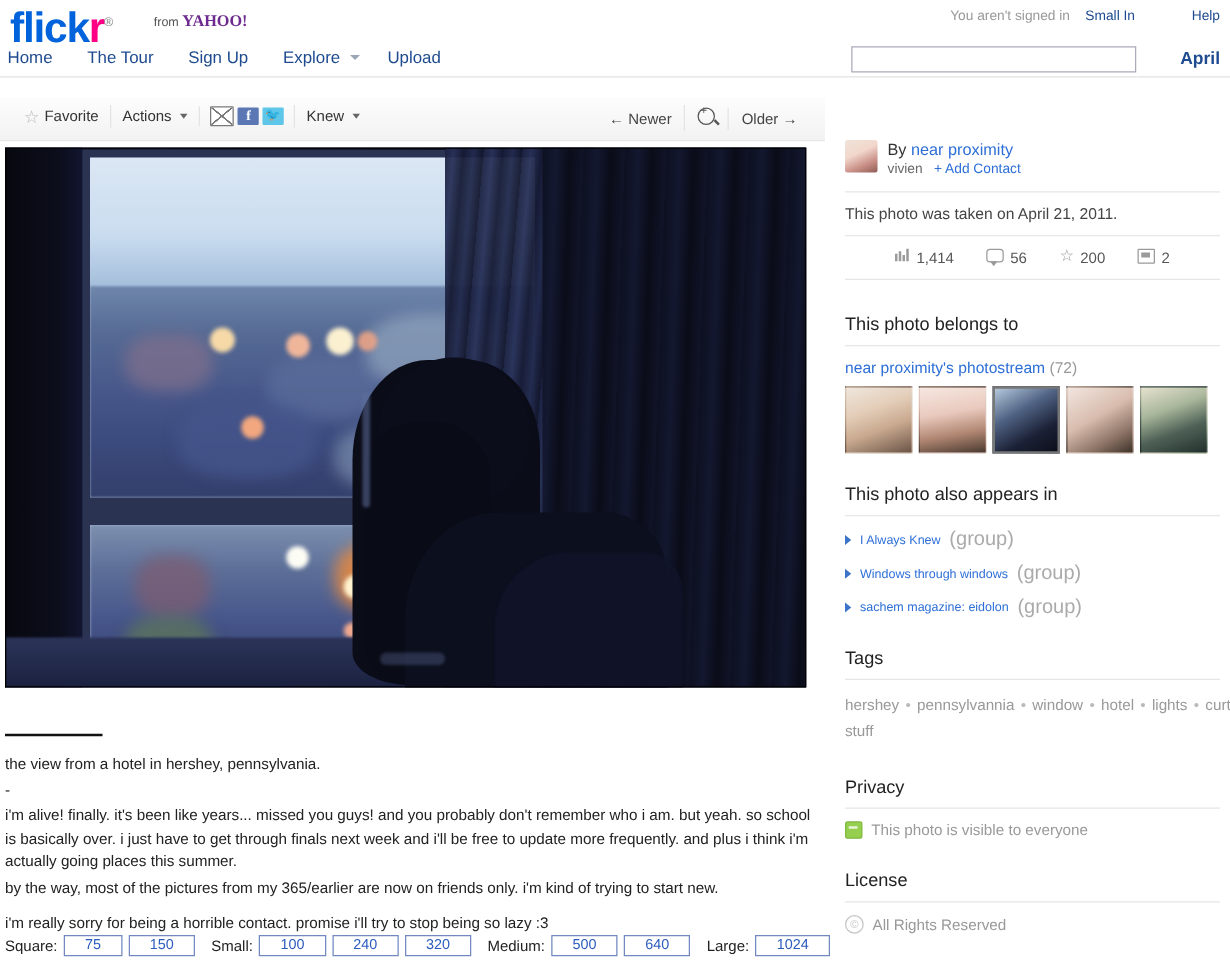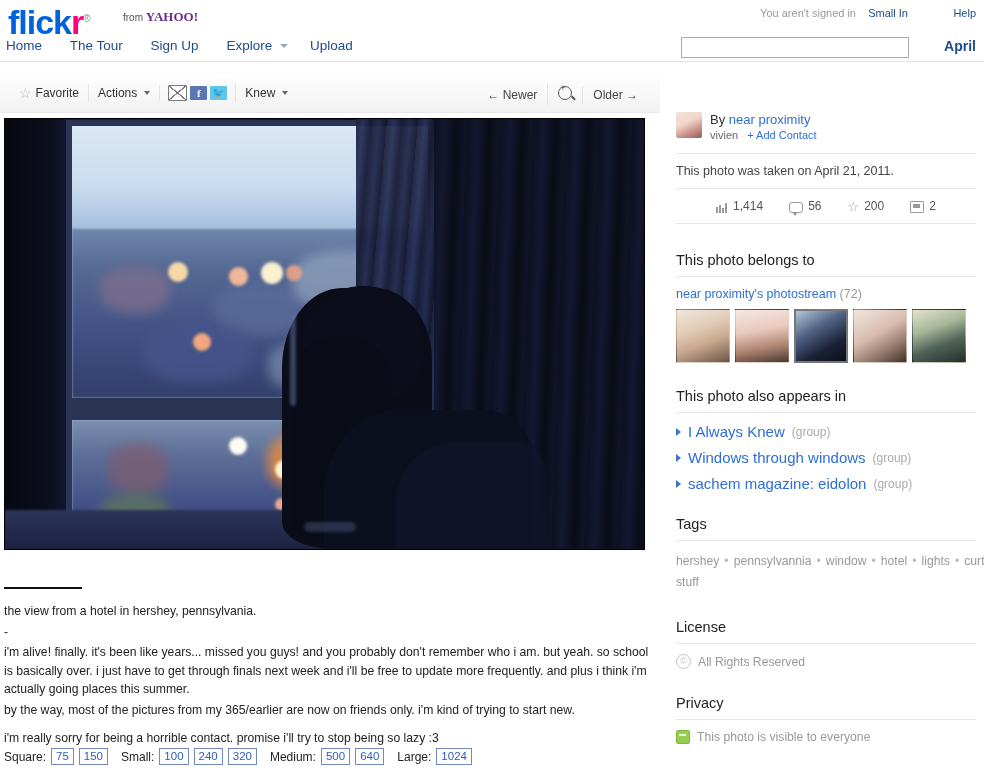--- a/index.html
+++ b/index.html
@@ -247,21 +247,21 @@
   
   .sizes {
     position:absolute; left:4px; top:748px;
     font-size: 12px; color:#222;
     display:flex; align-items:center; gap:5px;
   }
   .sizes .lbl { margin-left: 8px; }
   .sizes .lbl:first-child { margin-left: 0; }
   .sz {
     display:inline-block; border:1px solid #7189c0; color:#2d5dbe;
-    padding: 0px 4px; text-decoration:none; font-size: 11.5px; line-height:15px;
+    padding: 0px 16px; text-decoration:none; font-size: 11.5px; line-height:15px;
   }
 
   
   .side {
     position:absolute; left:676px; top:112px; width:300px;
     font-size: 12.5px; color:#333;
   }
   .side-sep { height:1px; background:#e6e6e6; margin: 10px 0; }
   .author { display:flex; gap:8px; align-items:flex-start; }
   .avatar {
@@ -270,21 +270,21 @@
   }
   .by { font-size: 13px; color:#333; line-height:16px; }
   .by a { color:#2d6fd6; text-decoration:none; }
   .subby { font-size: 11px; color:#666; line-height:15px; }
   .subby a { color:#2d6fd6; text-decoration:none; margin-left: 6px; }
   .taken { font-size: 12.5px; color:#444; }
   .stats {
     display:flex; justify-content:center; gap:26px;
     font-size: 12px; color:#555; align-items:center;
   }
-  .stat { display:inline-flex; align-items:flex-end; gap:5px; }
+  .stat { display:inline-flex; align-items:flex-start; gap:5px; }
   .i-bars {
     display:inline-block; width:12px; height:10px;
     background:
       linear-gradient(#9a9a9a,#9a9a9a) 0 4px/2px 6px no-repeat,
       linear-gradient(#9a9a9a,#9a9a9a) 3px 2px/2px 8px no-repeat,
       linear-gradient(#9a9a9a,#9a9a9a) 6px 5px/2px 5px no-repeat,
       linear-gradient(#9a9a9a,#9a9a9a) 9px 0px/2px 10px no-repeat;
   }
   .i-bubble {
     display:inline-block; width:12px; height:9px; border:1.3px solid #9a9a9a;
@@ -314,22 +314,22 @@
     width: 54px; height: 54px; background:#ccc; display:block;
     border: 1px solid rgba(0,0,0,.06); box-sizing:border-box;
   }
   .thumb.sel { outline:2px solid #777; outline-offset:-2px; border-color:transparent;}
   .groups { margin-top: 2px; }
   .grp { display:flex; align-items:center; gap:7px; margin: 9px 0; }
   .grp .arw {
     border-left: 5px solid #3b74c9; border-top:4px solid transparent;
     border-bottom:4px solid transparent; display:inline-block;
   }
-  .grp a { color:#2d6fd6; text-decoration:none; font-size: 15px; }
-  .grp .gt { color:#aaa; font-size: 12px; }
+  .grp a { color:#2d6fd6; text-decoration:none; font-size: 10px; }
+  .grp .gt { color:#aaa; font-size: 16px; }
   .tags { color:#999; font-size: 12.2px; line-height: 21px; }
   .tags a { color:#999; text-decoration:none; }
   .tags .dot { color:#bbb; margin: 0 5px; }
   .lic { display:flex; align-items:center; gap:7px; color:#999; font-size:12.2px; }
   .cc {
     width:13px; height:13px; border:1.3px solid #c4c4c4; border-radius:50%;
     font-size:9px; color:#c4c4c4; text-align:center; line-height:12px;
     display:inline-block;
   }
   .priv { display:flex; align-items:center; gap:7px; color:#999; font-size:12.2px; }
@@ -547,31 +547,31 @@
 
     <div style="margin-top:24px">
       <h3 class="sec-title">Tags</h3>
       <div class="side-line"></div>
       <div class="tags">
         <a href="#">hershey</a><span class="dot">•</span><a href="#">pennsylvannia</a><span class="dot">•</span><a href="#">window</a><span class="dot">•</span><a href="#">hotel</a><span class="dot">•</span><a href="#">lights</a><span class="dot">•</span><a href="#">curtain</a><a href="#">and stuff</a>
       </div>
     </div>
 
     <div style="margin-top:26px">
+      <h3 class="sec-title">Privacy</h3>
+      <div class="side-line"></div>
+      <div class="priv">
+        <span class="greenbox"></span>
+        <span>This photo is visible to everyone</span>
+      </div>
+    </div>
+
+    <div style="margin-top:26px">
       <h3 class="sec-title">License</h3>
       <div class="side-line"></div>
       <div class="lic">
         <span class="cc">©</span>
         <span>All Rights Reserved</span>
       </div>
     </div>
 
-    <div style="margin-top:26px">
-      <h3 class="sec-title">Privacy</h3>
-      <div class="side-line"></div>
-      <div class="priv">
-        <span class="greenbox"></span>
-        <span>This photo is visible to everyone</span>
-      </div>
-    </div>
-
   </div>
 </div>
 
 </body></html>

